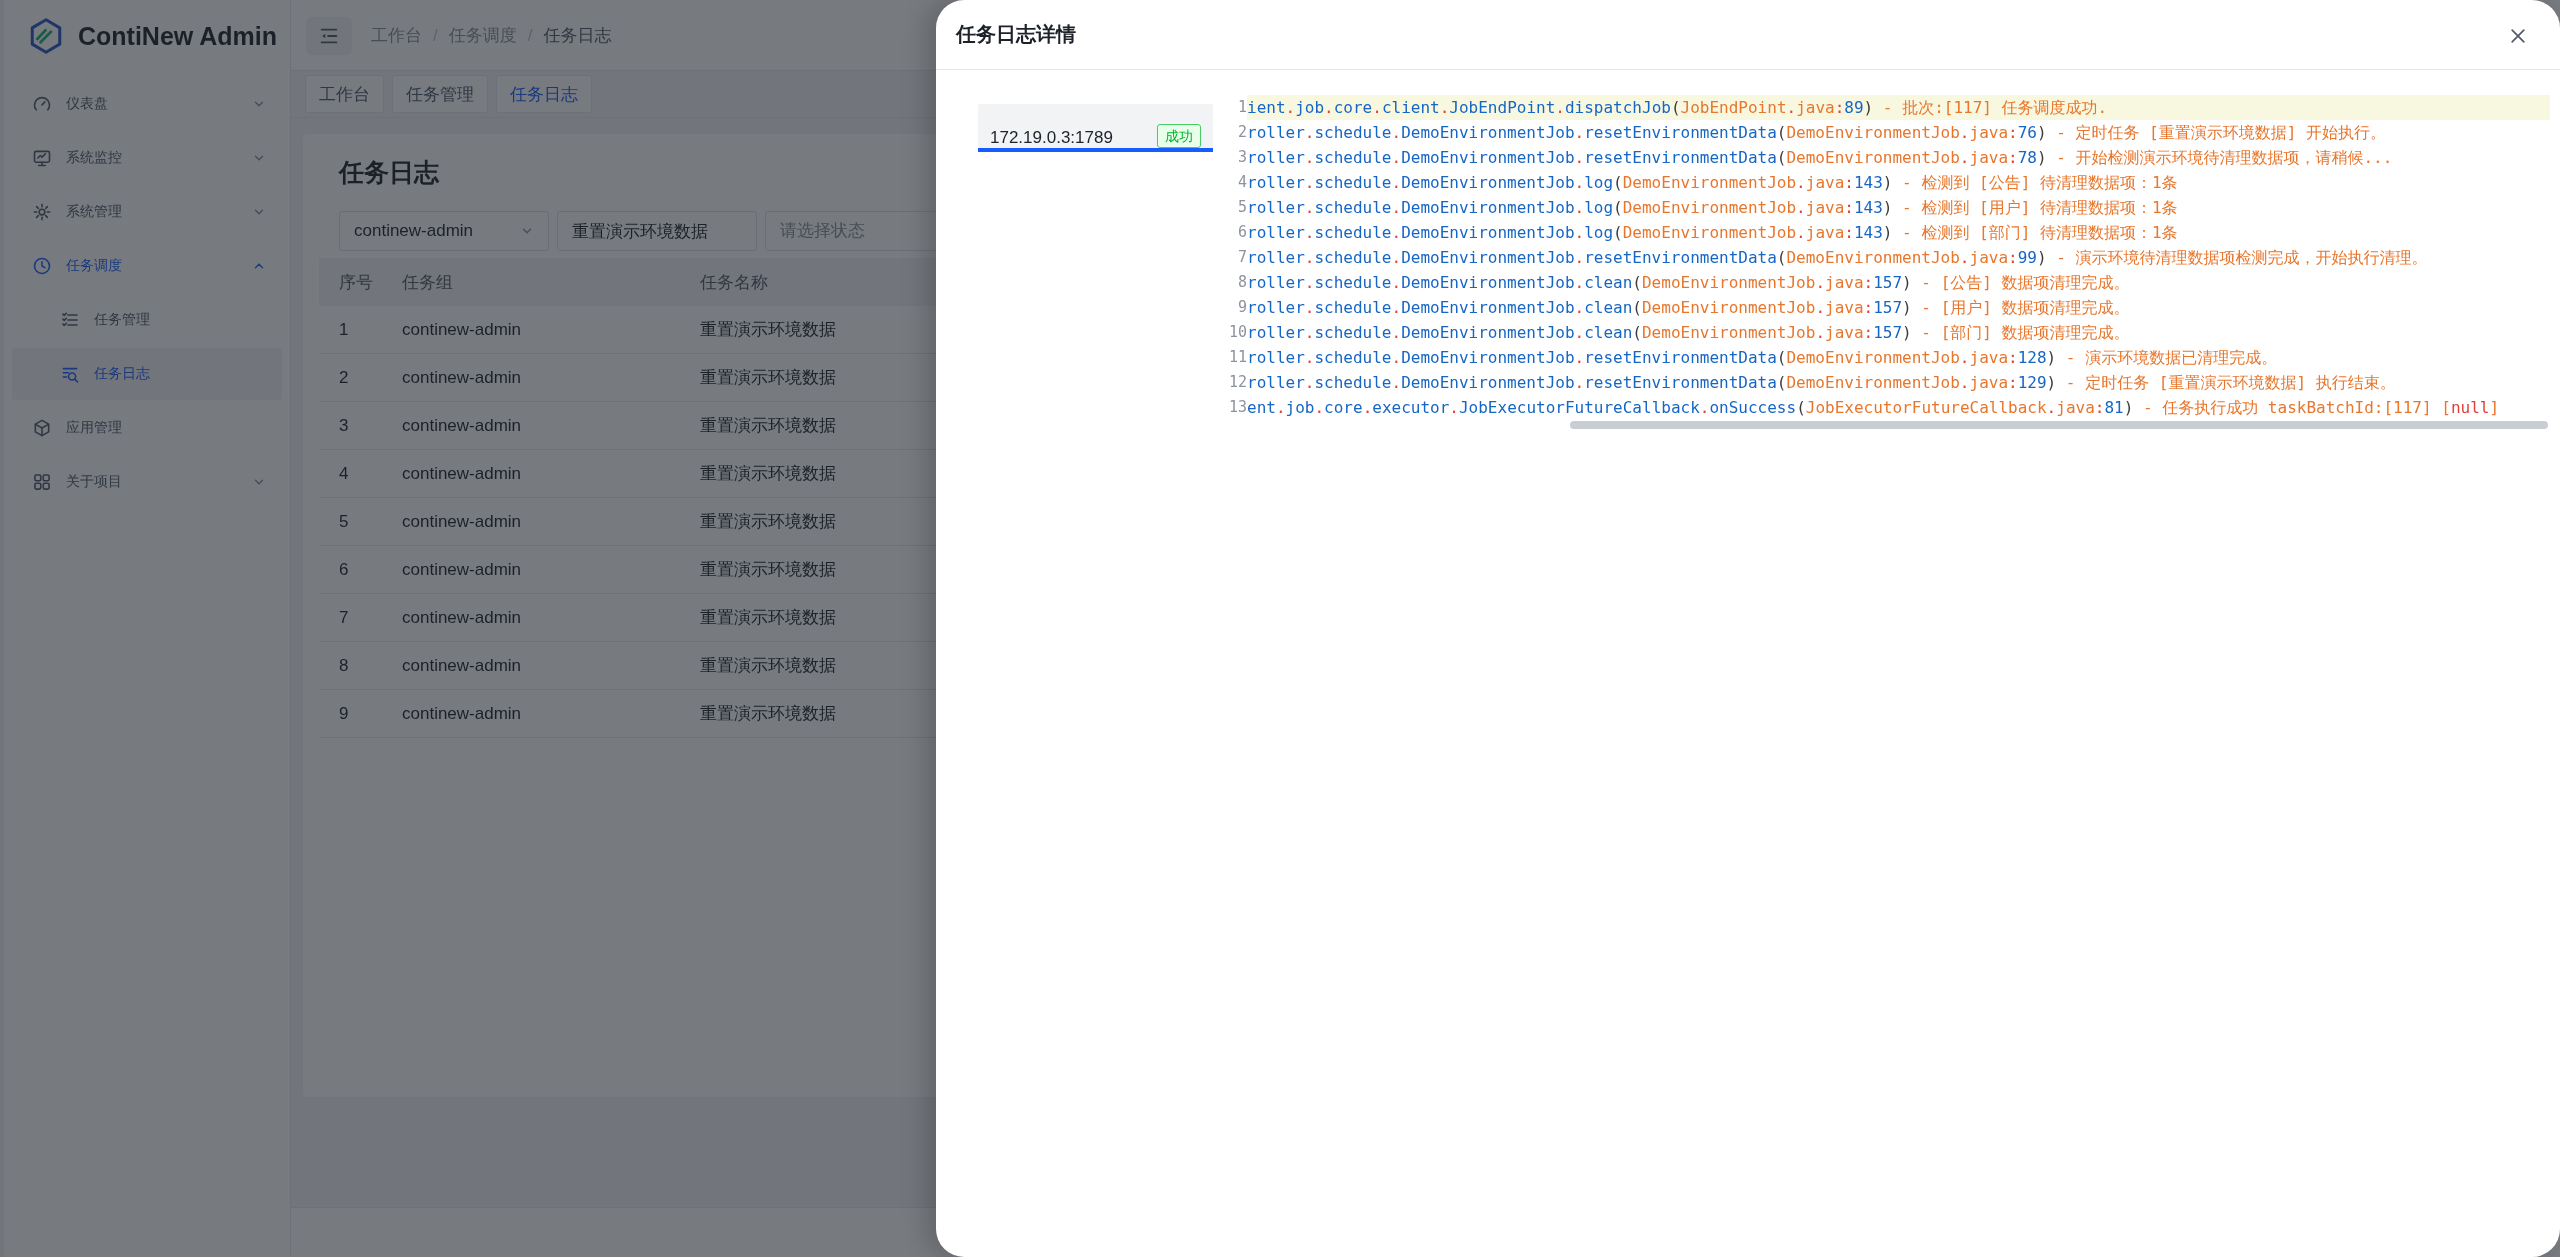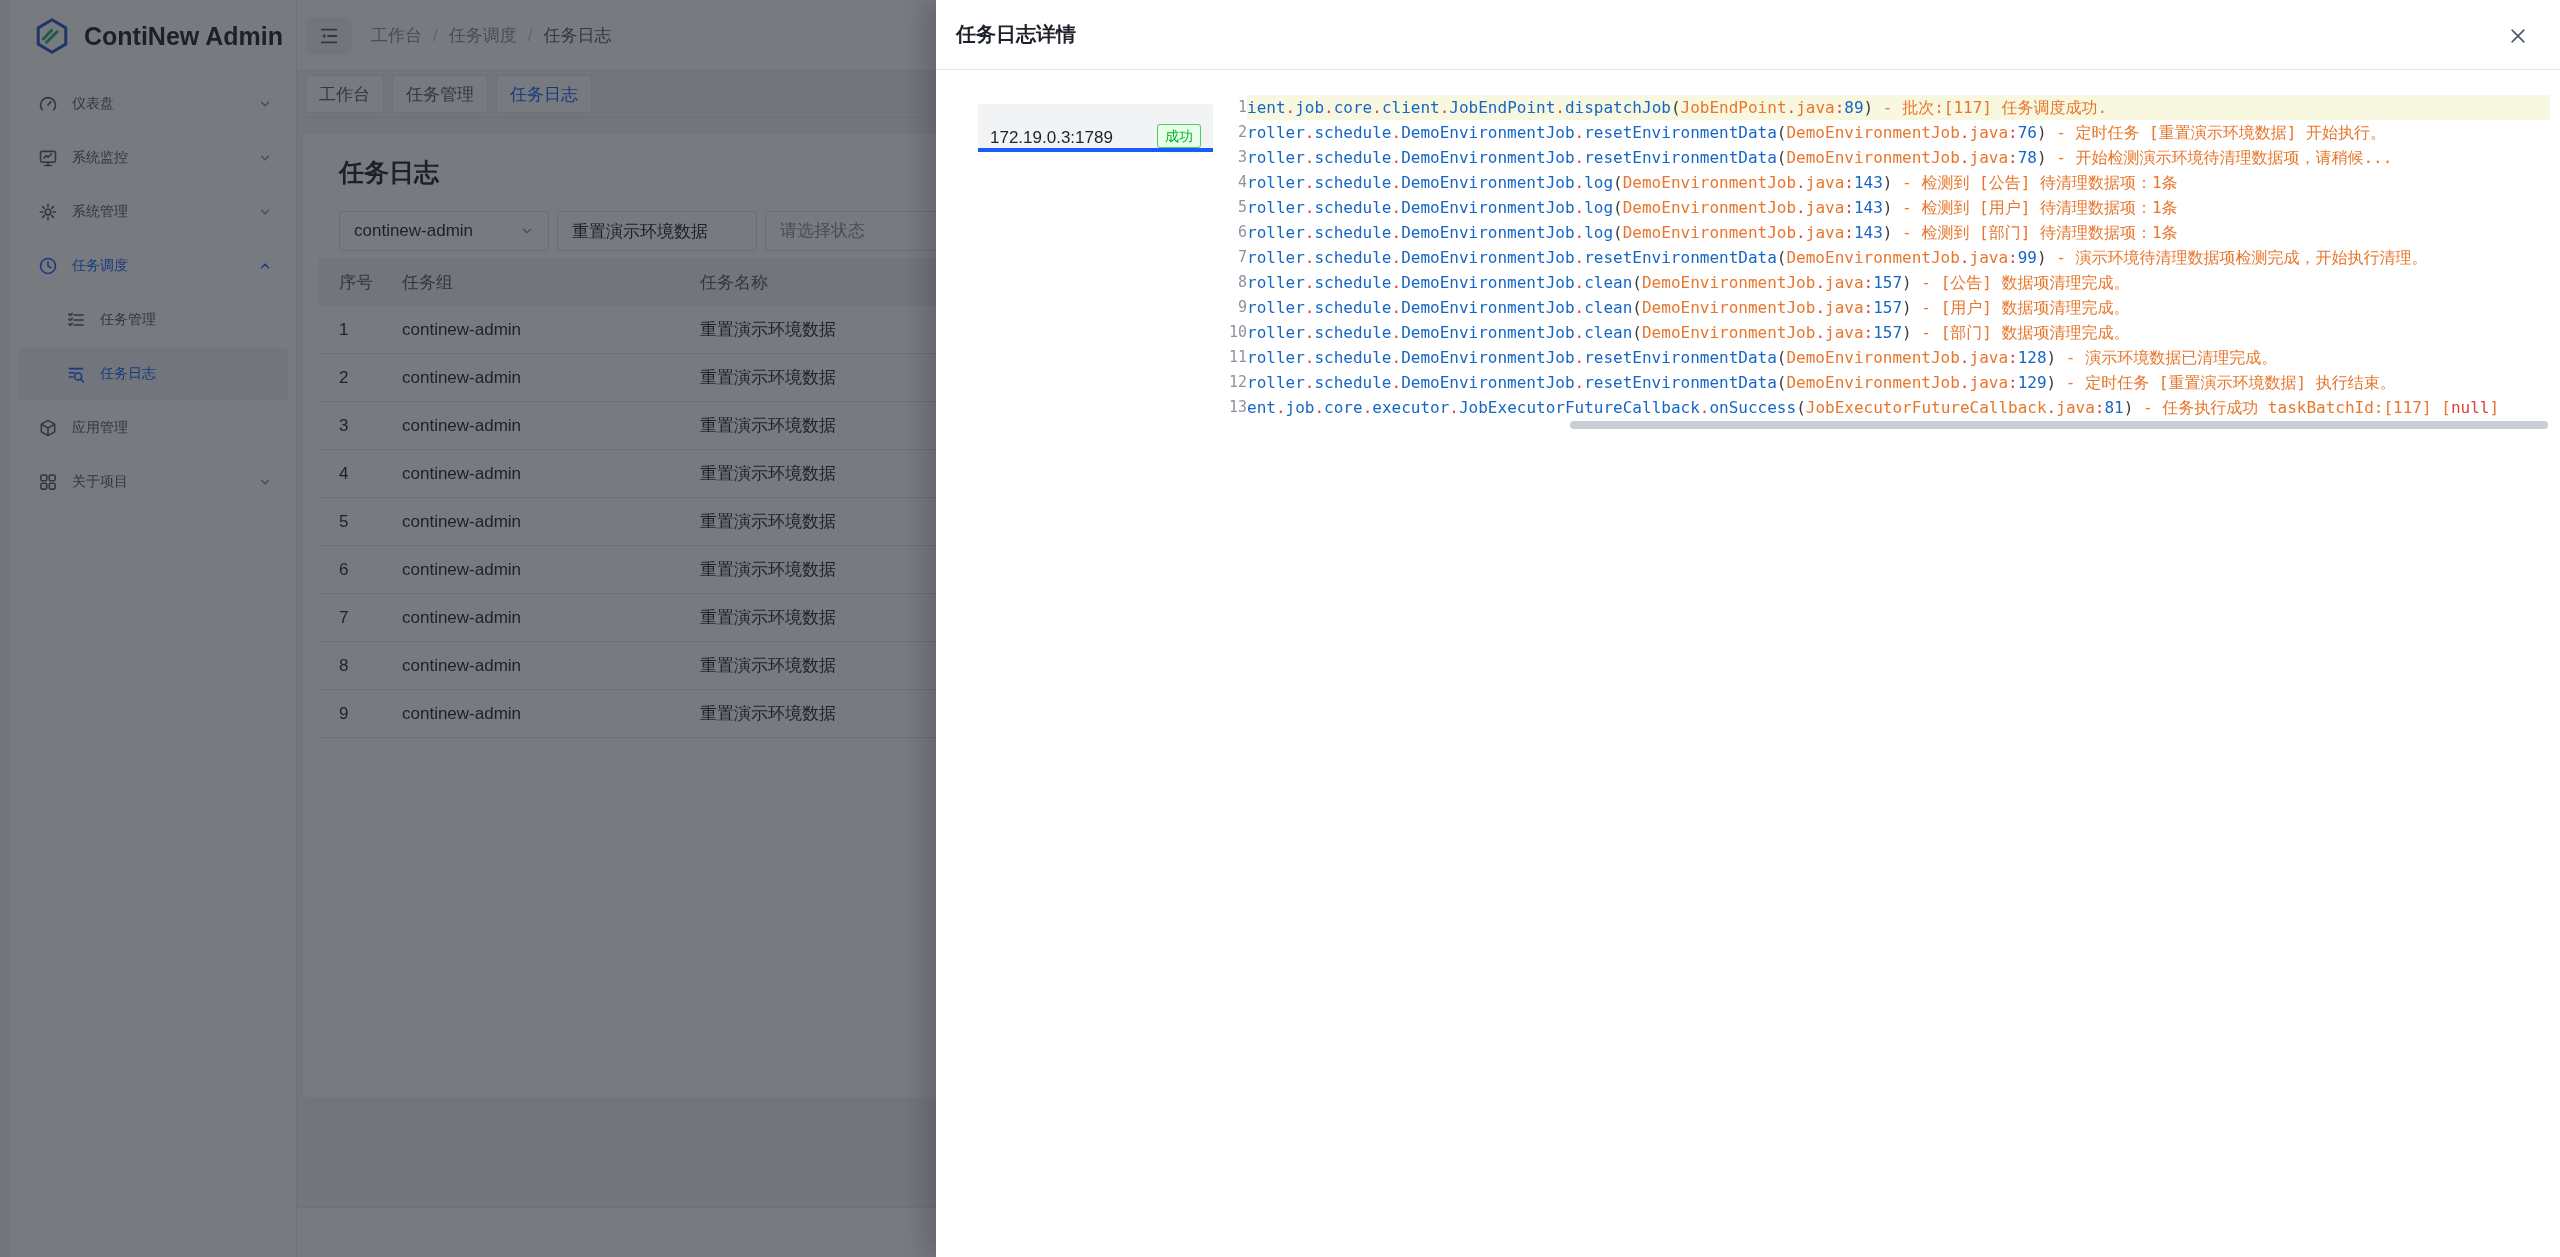--- a/index.html
+++ b/index.html
@@ -2,21 +2,21 @@
 <html><head>
 <meta charset="utf-8">
 <style>
   * { margin:0; padding:0; box-sizing:border-box; }
   html,body { width:2560px; height:1257px; overflow:hidden;
     font-family:"Liberation Sans","DejaVu Sans",sans-serif; background:#f2f3f5; }
   .icon { display:inline-flex; align-items:center; justify-content:center; }
   .icon svg { display:block; }
 
   
-  .sidebar { position:absolute; left:10px; top:0; width:287px; height:1257px;
+  .sidebar { position:absolute; left:4px; top:0; width:287px; height:1257px;
     background:#fff; border-right:1px solid #e5e6eb; z-index:1; }
   .logo { height:72px; display:flex; align-items:center; padding-left:22px; }
   .logo-text { font-size:25px; font-weight:700; color:#1d2129; margin-left:12px; white-space:nowrap; }
   .nav { padding-top:4px; }
   .nav-item { height:52px; margin:2px 8px; display:flex; align-items:center;
     border-radius:4px; color:#4e5969; font-size:14px; padding-left:20px; cursor:pointer; }
   .nav-item .nav-label { margin-left:14px; }
   .nav-item .chev { margin-left:auto; margin-right:16px; color:#86909c; }
   .nav-item.active { color:#165dff; }
   .nav-item.active .chev { color:#165dff; }
@@ -63,21 +63,21 @@
   .col-index { width:83px; padding-left:20px; }
   .col-group { width:298px; }
   .col-name  { flex:1; white-space:nowrap; overflow:hidden; }
 
   .footer-strip { position:absolute; left:0; right:0; bottom:0; height:50px;
     background:#fff; border-top:1px solid #e5e6eb; }
 
   
   .mask { position:absolute; inset:0; background:rgba(29,33,41,0.6); z-index:10; }
   .drawer { position:absolute; left:936px; top:0; width:1624px; height:1257px;
-    background:#fff; z-index:20; box-shadow:-10px 0 24px rgba(0,0,0,0.18); }
+    background:#fff; z-index:20; box-shadow:-10px 0 24px rgba(0,0,0,0.18);border-radius:28px; }
   .drawer-header { height:70px; border-bottom:1px solid #e5e6eb; position:relative;
     display:flex; align-items:center; padding-left:20px; }
   .drawer-title { font-size:20px; font-weight:600; color:#1d2129; }
   .close-btn { position:absolute; right:30px; top:24px; width:24px; height:24px;
     color:#4e5969; cursor:pointer; display:flex; align-items:center; justify-content:center; }
   .drawer-body { position:relative; height:1186px; }
 
   .instance { position:absolute; left:42px; top:34px; width:235px; cursor:pointer; }
   .instance-box { height:44px; background:#f2f3f5; border-radius:2px; display:flex;
     align-items:flex-end; padding:0 12px; }

